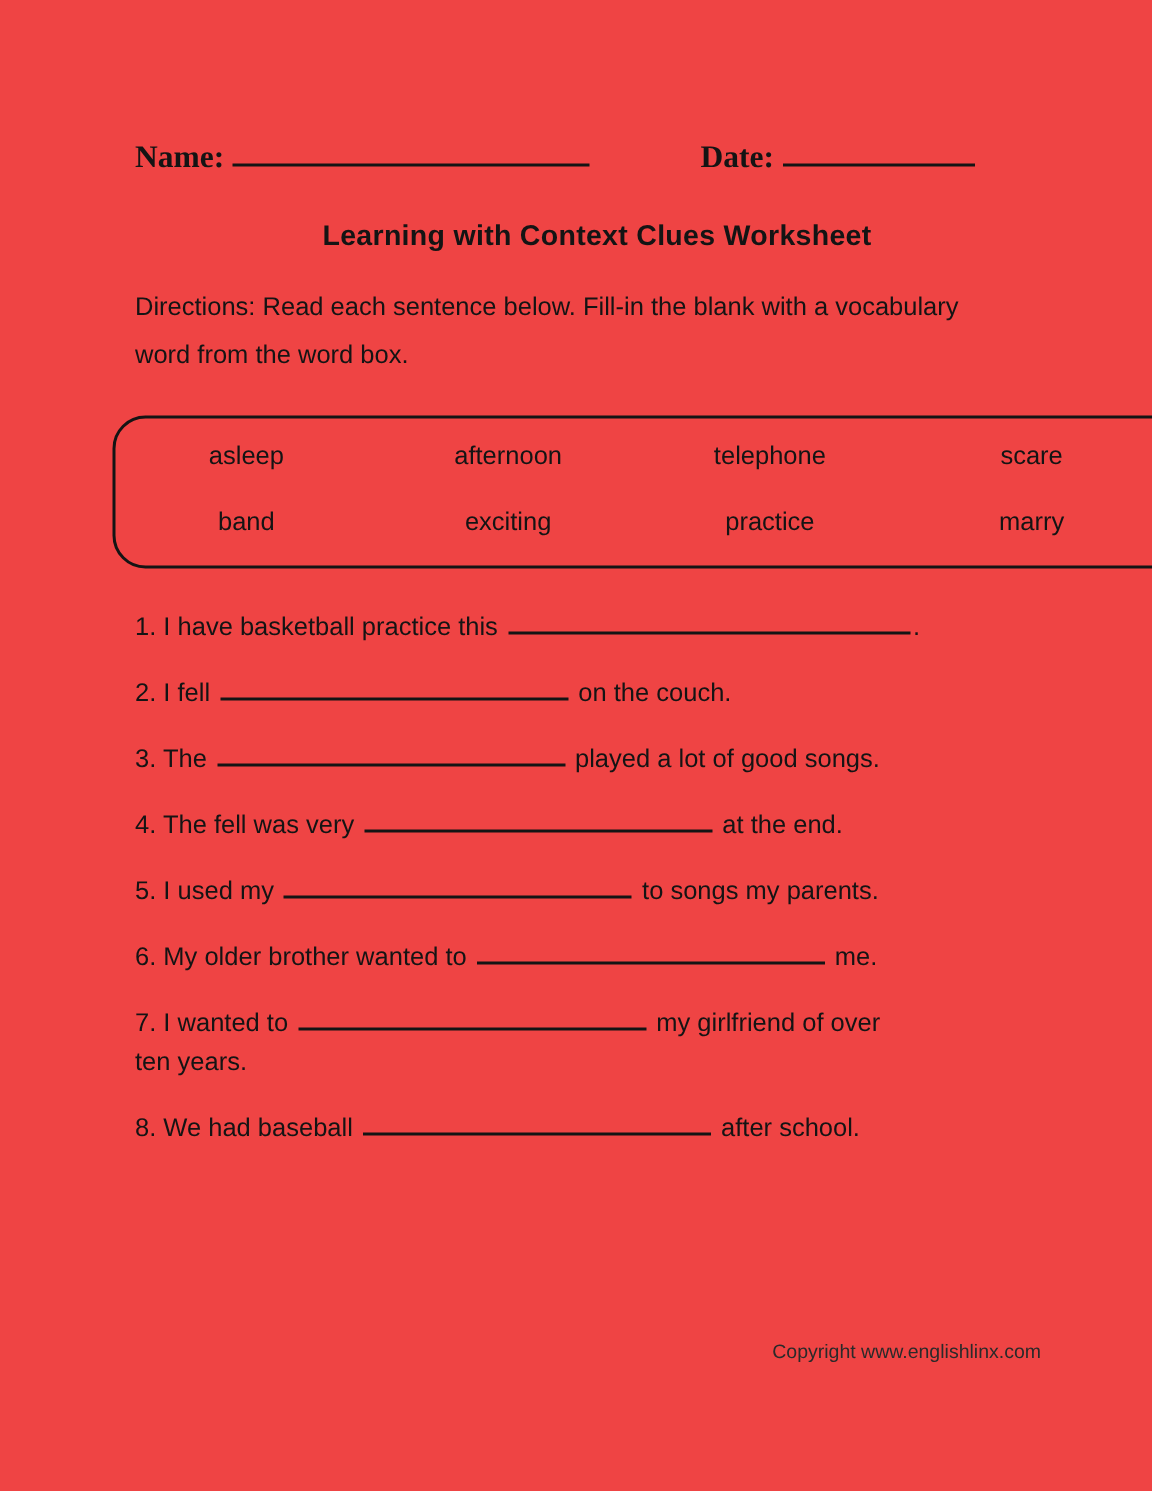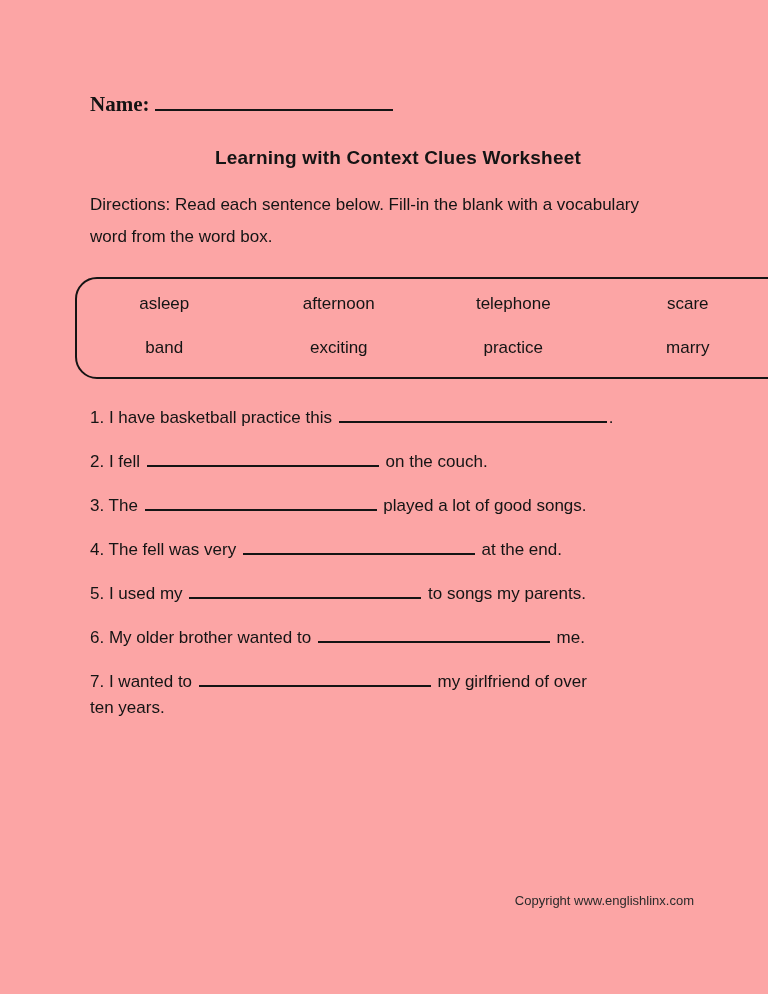--- a/index.html
+++ b/index.html
@@ -1,20 +1,20 @@
 <!DOCTYPE html>
 <html><head>
 <meta charset="utf-8">
 <style>
   html,body { margin:0; padding:0; background:#e9e9e9; }
   .page {
     position:relative;
     width:768px; height:994px;
     margin:0 auto;
-    background:#fca5a5;
+    background:#ef4444;
     color:#141414;
     font-family:"Liberation Sans", sans-serif;
     box-sizing:border-box;
     padding:92px 62px 0 90px;
     overflow:hidden;
   }
 
   
   .header { display:flex; justify-content:space-between; align-items:flex-end; }
   .field { white-space:nowrap; }
@@ -102,20 +102,23 @@
 </style>
 </head>
 <body>
 
 <div class="page">
 
   <div class="header">
     <div class="field">
       <span class="field-label">Name:</span><span class="write-line name-line"></span>
     </div>
+    <div class="field date-field">
+      <span class="field-label">Date:</span><span class="write-line date-line"></span>
+    </div>
   </div>
 
   <h1 class="title">Learning with Context Clues Worksheet</h1>
 
   <p class="directions">Directions: Read each sentence below. Fill-in the blank with a vocabulary word from the word box.</p>
 
   <div class="word-box">
       <div class="word-row">
         <span class="word">asleep</span>
         <span class="word">afternoon</span>
@@ -131,17 +134,18 @@
     </div>
 
   <div class="sentence-list">
       <div class="sentence"><span>1. </span><span>I have basketball practice this </span><span class="blank"></span><span>.</span></div>
       <div class="sentence"><span>2. </span><span>I fell </span><span class="blank"></span><span> on the couch.</span></div>
       <div class="sentence"><span>3. </span><span>The </span><span class="blank"></span><span> played a lot of good songs.</span></div>
       <div class="sentence"><span>4. </span><span>The fell was very </span><span class="blank"></span><span> at the end.</span></div>
       <div class="sentence"><span>5. </span><span>I used my </span><span class="blank"></span><span> to songs my parents.</span></div>
       <div class="sentence"><span>6. </span><span>My older brother wanted to </span><span class="blank"></span><span> me.</span></div>
       <div class="sentence"><span>7. </span><span>I wanted to </span><span class="blank"></span><span> my girlfriend of over</span><div class="line2">ten years.</div></div>
+      <div class="sentence"><span>8. </span><span>We had baseball </span><span class="blank"></span><span> after school.</span></div>
     </div>
 
   <div class="copyright">Copyright www.englishlinx.com</div>
 
 </div>
 
 </body></html>

